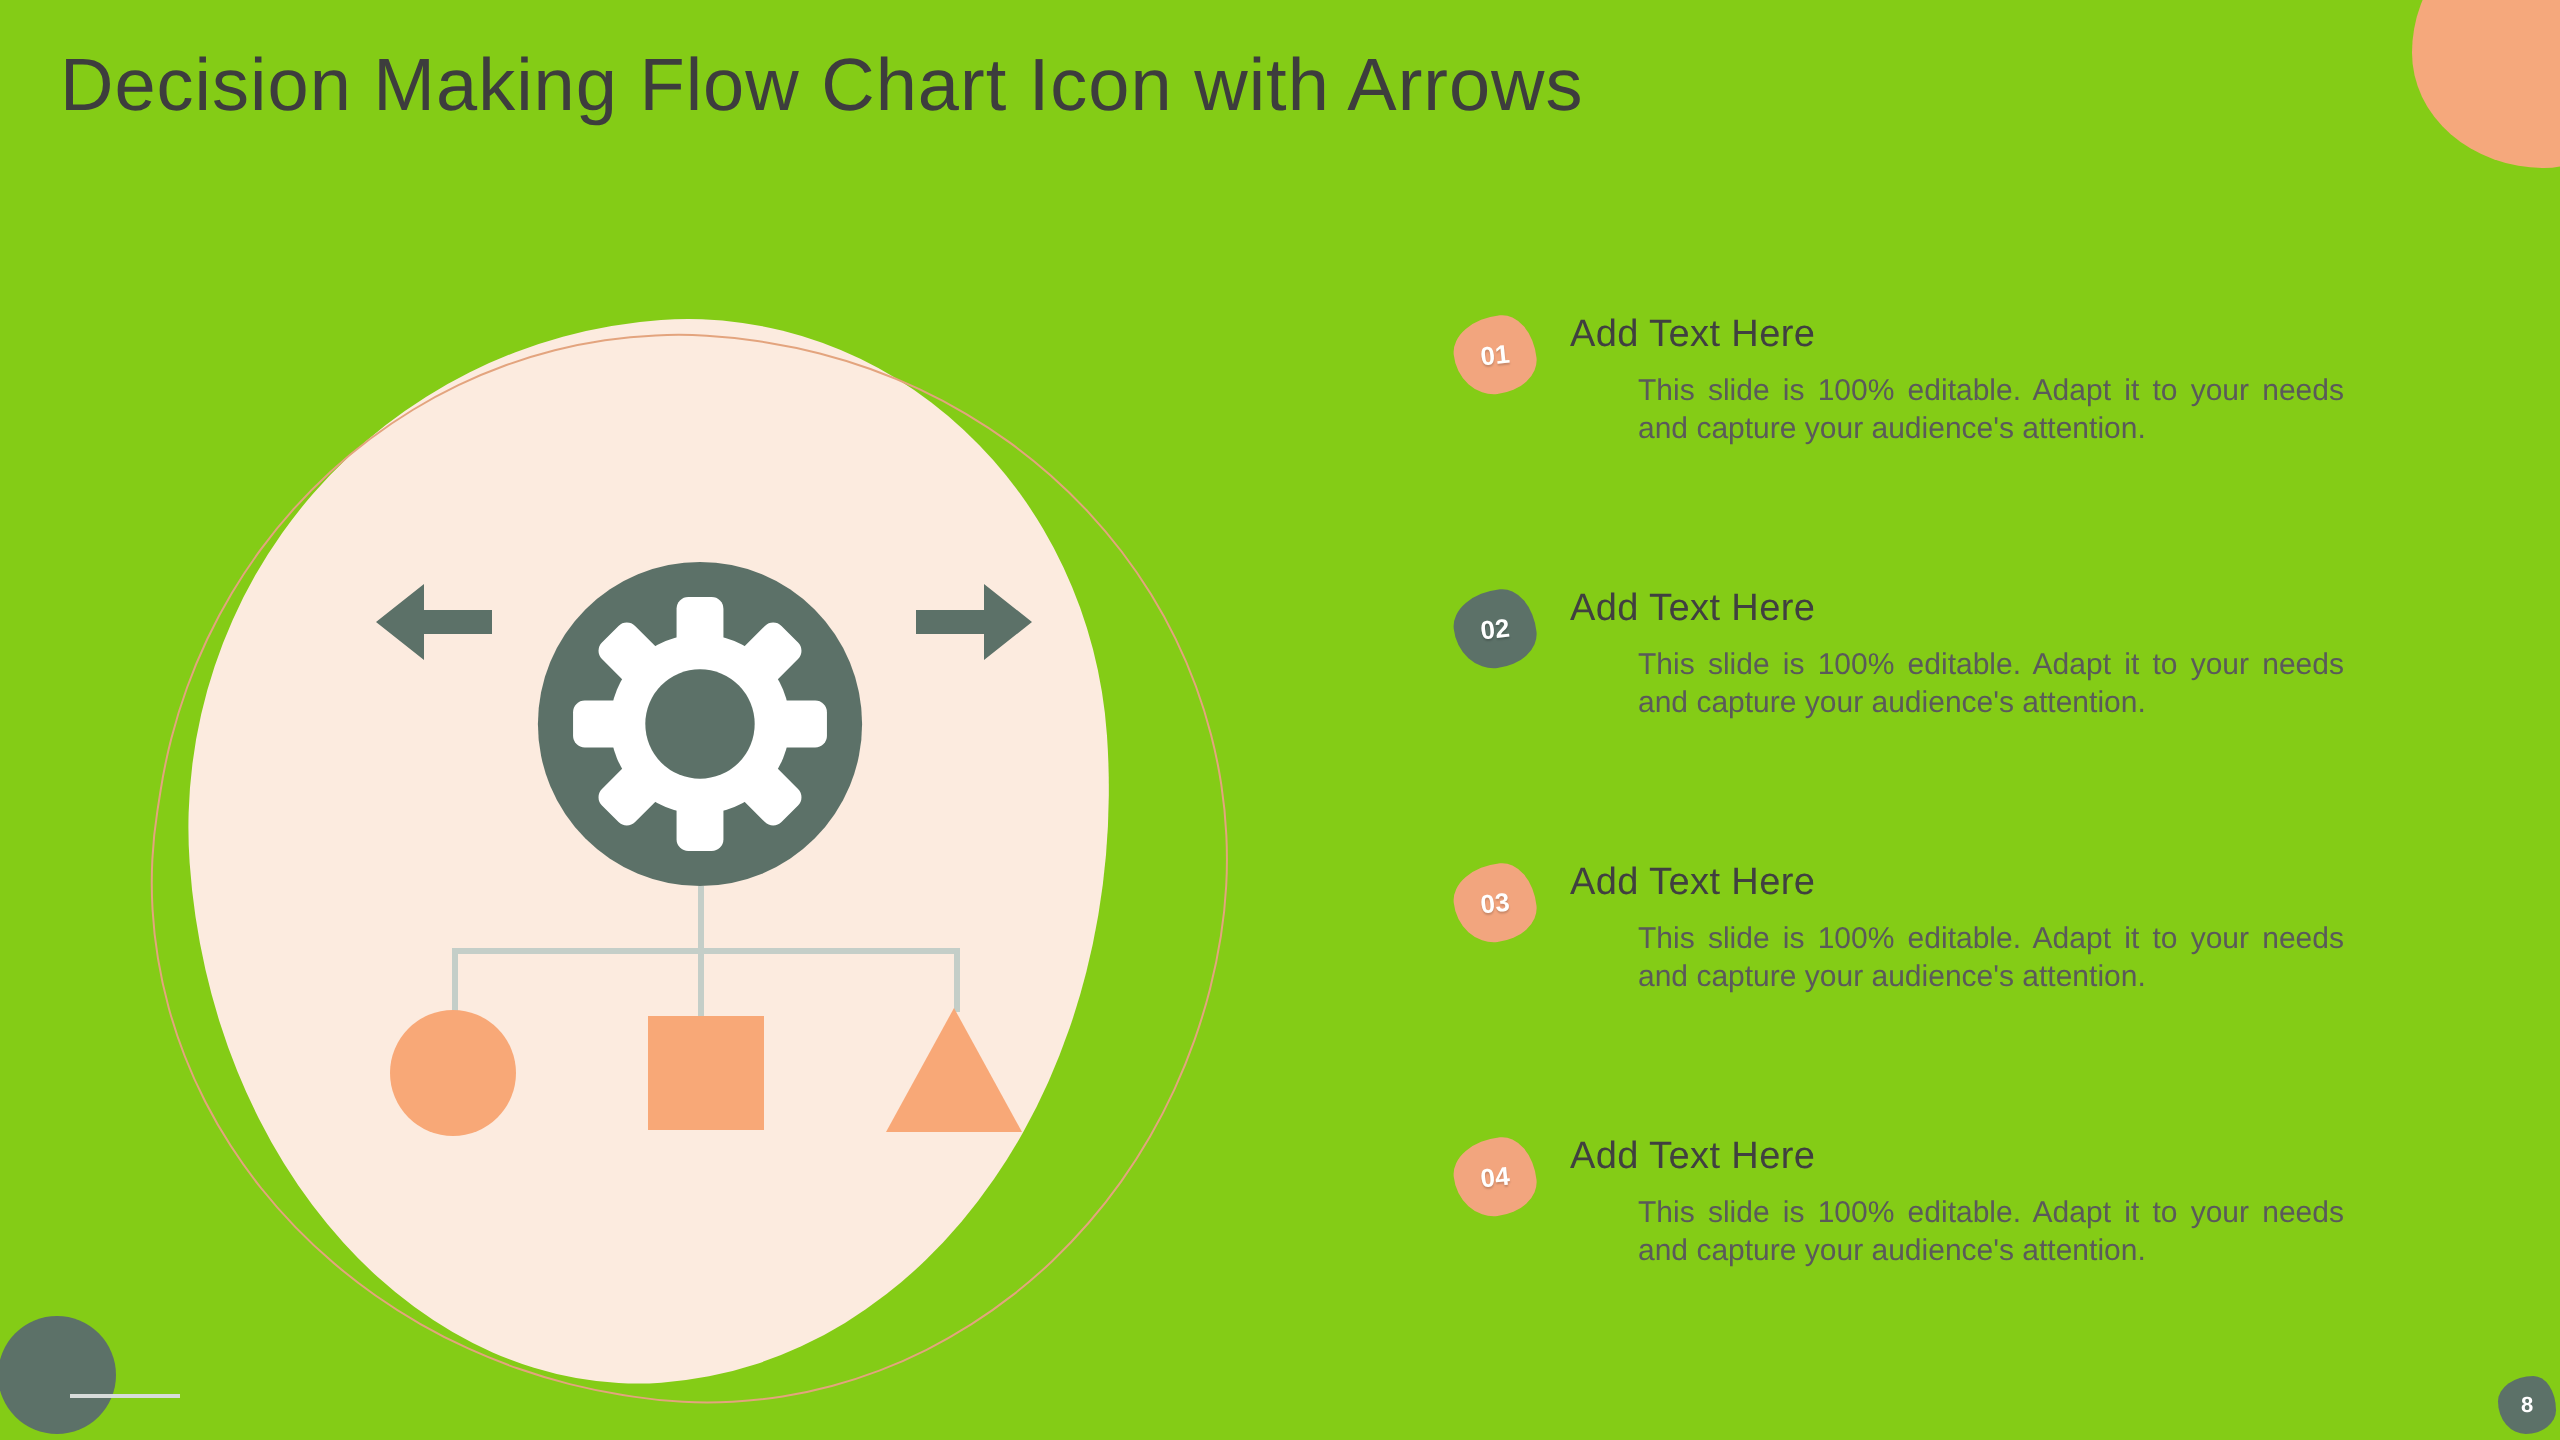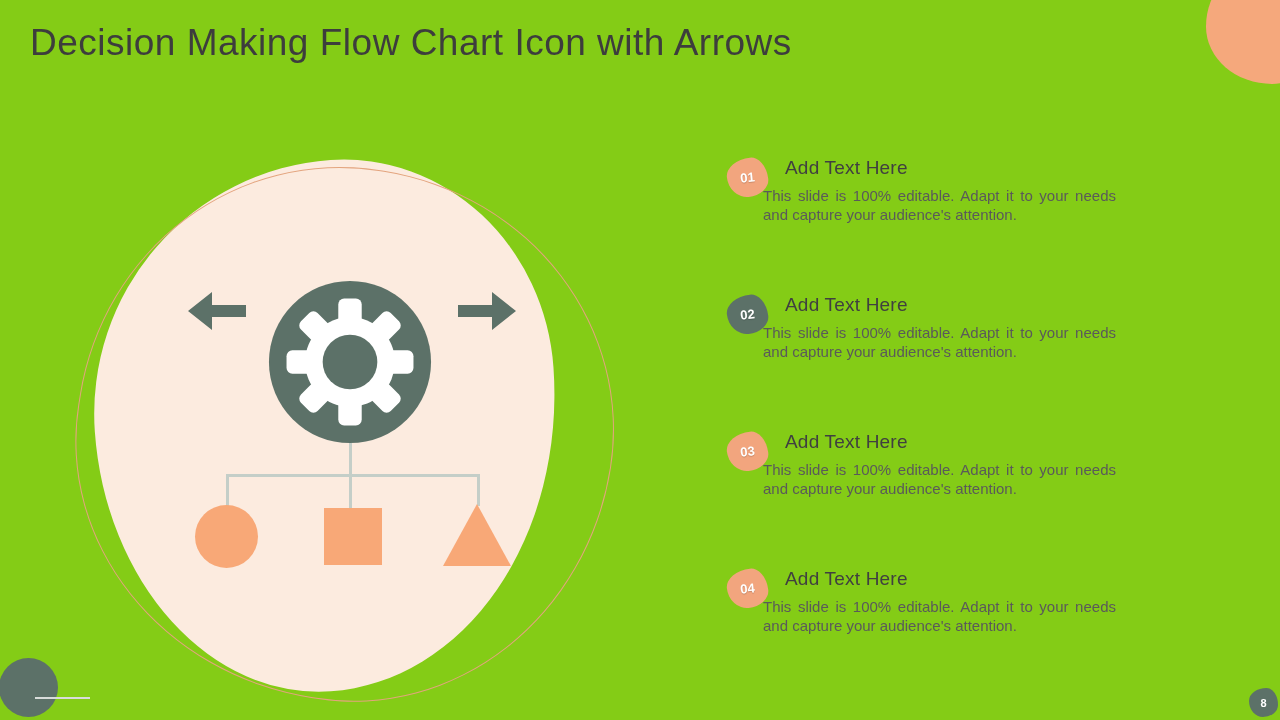--- a/index.html
+++ b/index.html
@@ -60,21 +60,21 @@
   .item-1{top:157px;} .item-2{top:294px;} .item-3{top:431px;} .item-4{top:568px;}
   .badge{
     position:absolute;left:0;top:1px;width:41px;height:39px;
     border-radius:61% 39% 52% 48% / 44% 59% 41% 56%;
     transform:rotate(-6deg);
     display:flex;align-items:center;justify-content:center;
     color:#ffffff;font-size:13px;font-weight:bold;
     text-shadow:0 1px 1px rgba(0,0,0,.18);
   }
   .item-heading{margin:0 0 0 58px;font-size:19px;font-weight:normal;color:#404040;letter-spacing:.2px;}
-  .item-body{margin:7px 0 0 36px;width:353px;font-size:15px;line-height:19px;color:#5A5A5A;text-align:justify;}
+  .item-body{margin:7px 0 0 92px;width:353px;font-size:15px;line-height:19px;color:#5A5A5A;text-align:justify;}
 
   
   .footer-circle{position:absolute;left:-1px;top:658px;width:59px;height:59px;border-radius:50%;background:#5C7168;}
   .footer-line{position:absolute;left:35px;top:697px;width:55px;height:2px;background:#D8DCDA;}
   .page-badge{
     position:absolute;left:1249px;top:688px;width:29px;height:29px;
     background:#5C7168;border-radius:61% 39% 52% 48% / 44% 59% 41% 56%;
     display:flex;align-items:center;justify-content:center;
     color:#ffffff;font-size:11px;font-weight:bold;
   }

